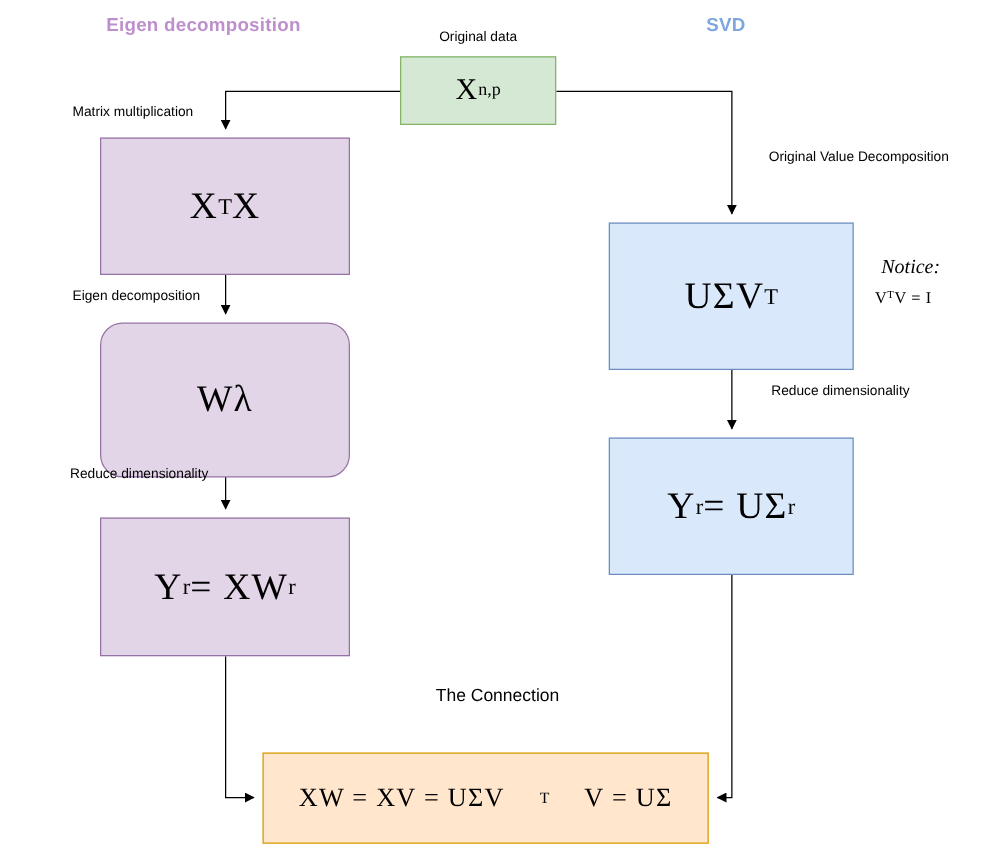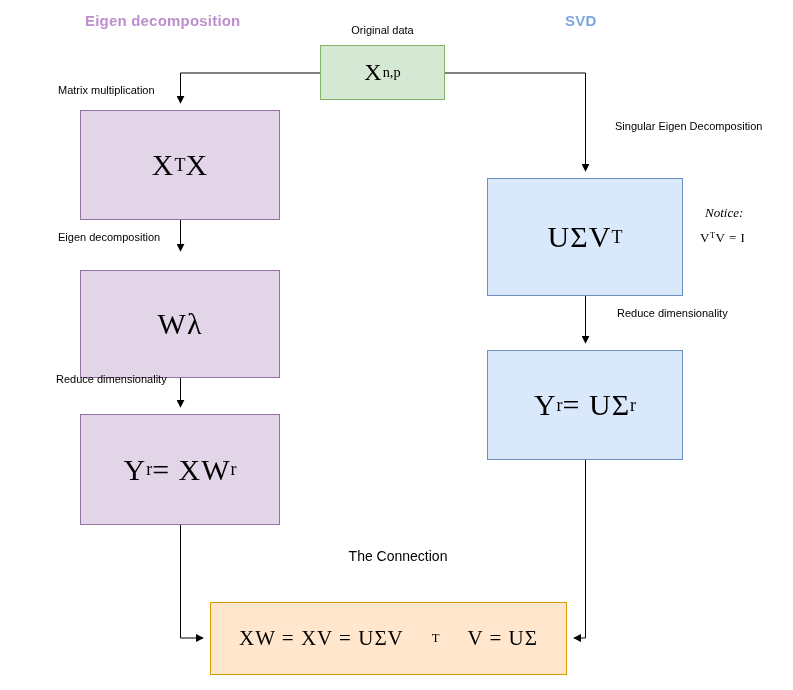--- a/index.html
+++ b/index.html
@@ -35,41 +35,41 @@
   }
   .node .sup { font-size:.6em; vertical-align:.55em; letter-spacing:0; }
   .node .sub { font-size:.6em; vertical-align:-.2em; letter-spacing:0; }
   .formula-inline .sup { font-size:.65em; vertical-align:.5em; }
 
   .node-green  { background:var(--green-fill);  border-color:var(--green-stroke);
                  left:320px; top:45px;  width:125px; height:55px;  font-size:24px; }
   .node-p1     { background:var(--purple-fill); border-color:var(--purple-stroke);
                  left:80px;  top:110px; width:200px; height:110px; font-size:30px; }
   .node-p2     { background:var(--purple-fill); border-color:var(--purple-stroke);
-                 left:80px;  top:270px; width:200px; height:108px; font-size:30px; }
+                 left:80px;  top:258px; width:200px; height:124px; font-size:30px;border-radius:18px; }
   .node-p3     { background:var(--purple-fill); border-color:var(--purple-stroke);
                  left:80px;  top:414px; width:200px; height:111px; font-size:30px; }
   .node-b1     { background:var(--blue-fill);   border-color:var(--blue-stroke);
                  left:487px; top:178px; width:196px; height:118px; font-size:30px; }
   .node-b2     { background:var(--blue-fill);   border-color:var(--blue-stroke);
                  left:487px; top:350px; width:196px; height:110px; font-size:30px; }
   .node-orange { background:var(--orange-fill); border-color:var(--orange-stroke);
                  left:210px; top:602px; width:357px; height:73px;  font-size:21px;gap:28px; }
 
   .label-original      { left:320px; top:24px; width:125px; text-align:center; }
   .label-matmul        { left:58px;  top:84px; }
   .label-eigendec      { left:58px;  top:231px; }
   .label-reduce-left   { left:56px;  top:373px; }
   .label-svd-step      { left:615px; top:120px; }
   .label-reduce-right  { left:617px; top:307px; }
 
   .notice-label {
     position:absolute; left:705px; top:205px;
     font-family:"Liberation Serif", serif;
-    font-style:italic; font-size:13px;text-align:right;
+    font-style:italic; font-size:16px;text-align:right;
   }
   .notice-formula {
     position:absolute; left:700px; top:230px;
     font-family:"Liberation Serif", serif;
     font-size:13px; letter-spacing:.5px;
   }
 
   .connection-title {
     position:absolute; left:298px; top:548px; width:200px;
     text-align:center; font-size:14px; font-weight:normal; color:#000;
@@ -126,21 +126,21 @@
     </div>
 
   <div class="step-label label-reduce-left">Reduce dimensionality</div>
   <div class="node node-p3">
       <span>Y</span>
       <span class="sub">r</span>
       <span> = XW</span>
       <span class="sub">r</span>
     </div>
 
-  <div class="step-label label-svd-step">Singular Eigen Decomposition</div>
+  <div class="step-label label-svd-step">Original Value Decomposition</div>
   <div class="node node-b1">
       <span>UΣV</span>
       <span class="sup">T</span>
     </div>
 
   <div class="notice-label">Notice:</div>
   <div class="notice-formula formula-inline"><span>V</span><span class="sup">T</span><span>V = I</span></div>
 
   <div class="step-label label-reduce-right">Reduce dimensionality</div>
   <div class="node node-b2">

